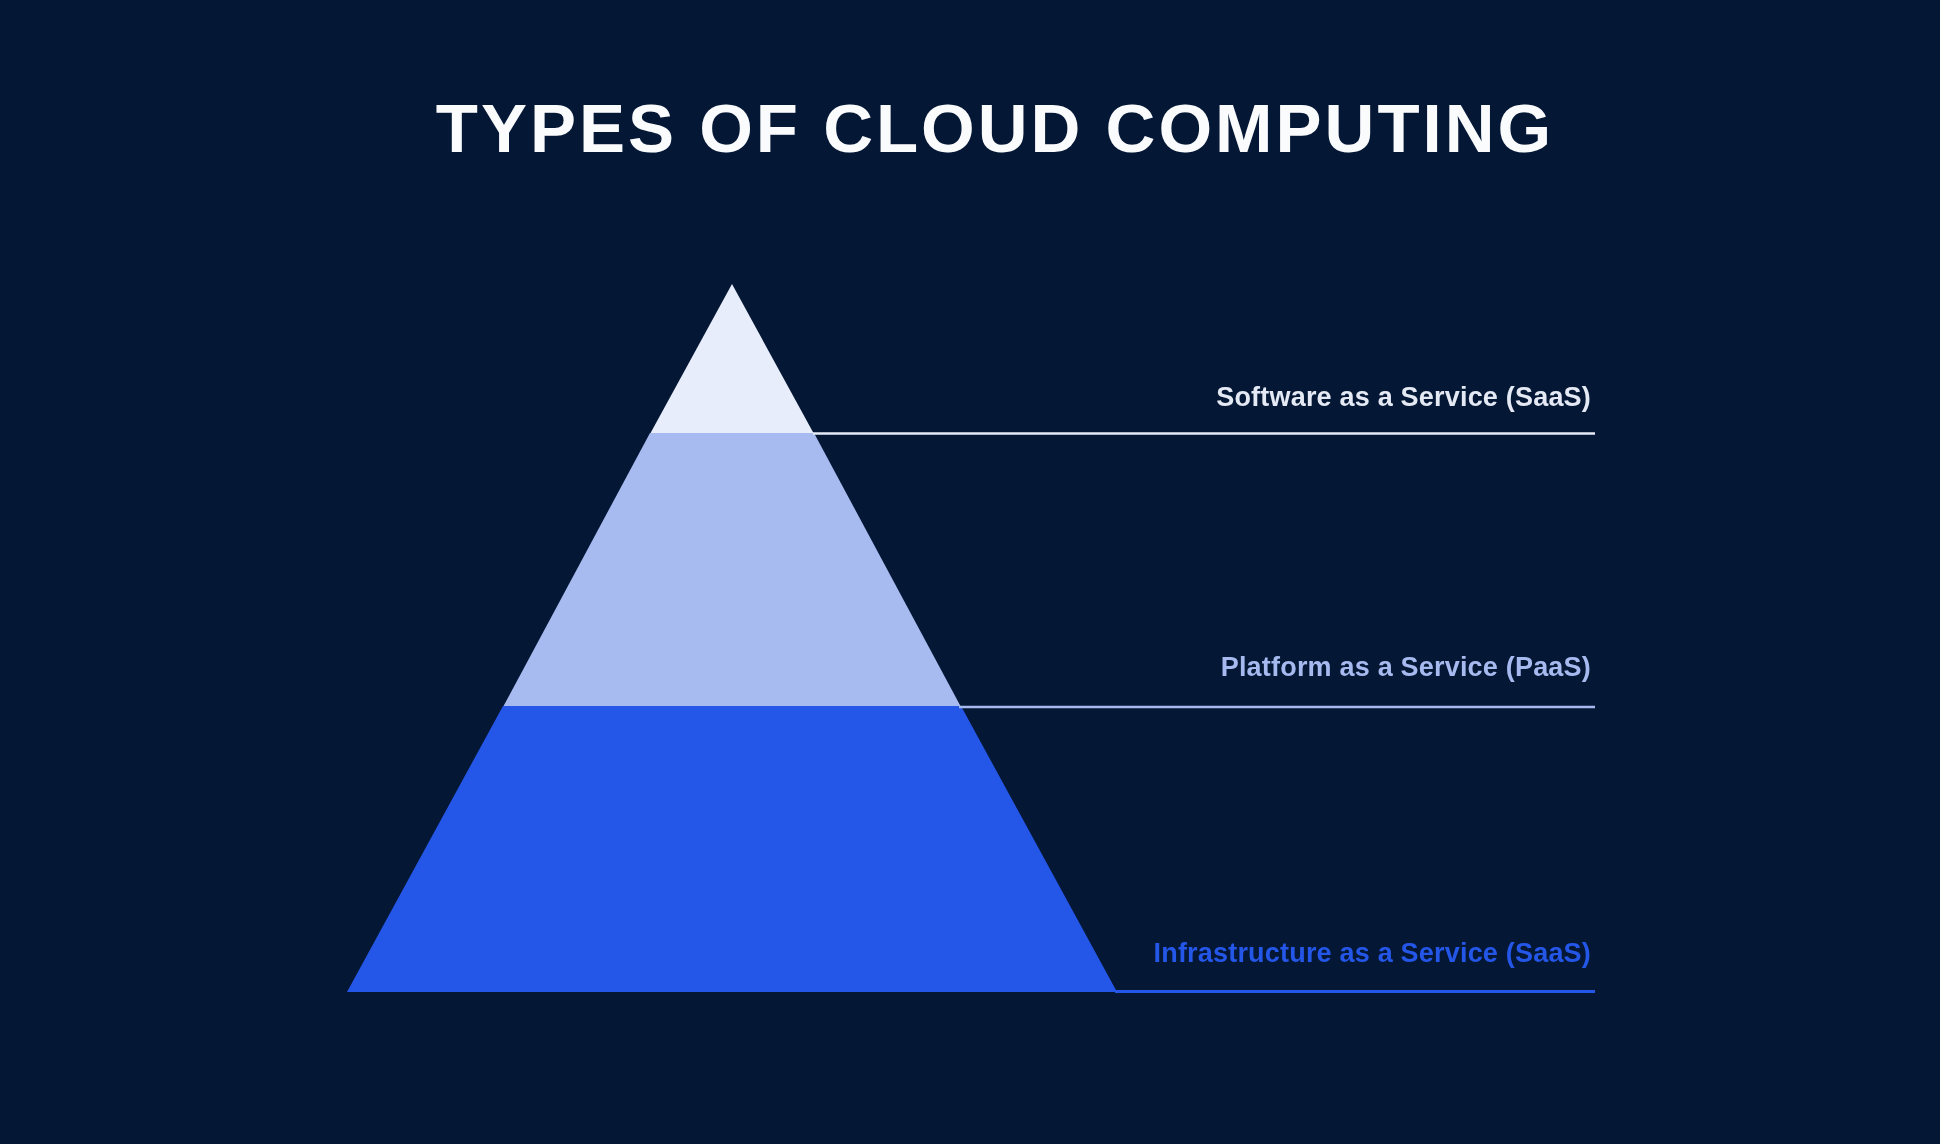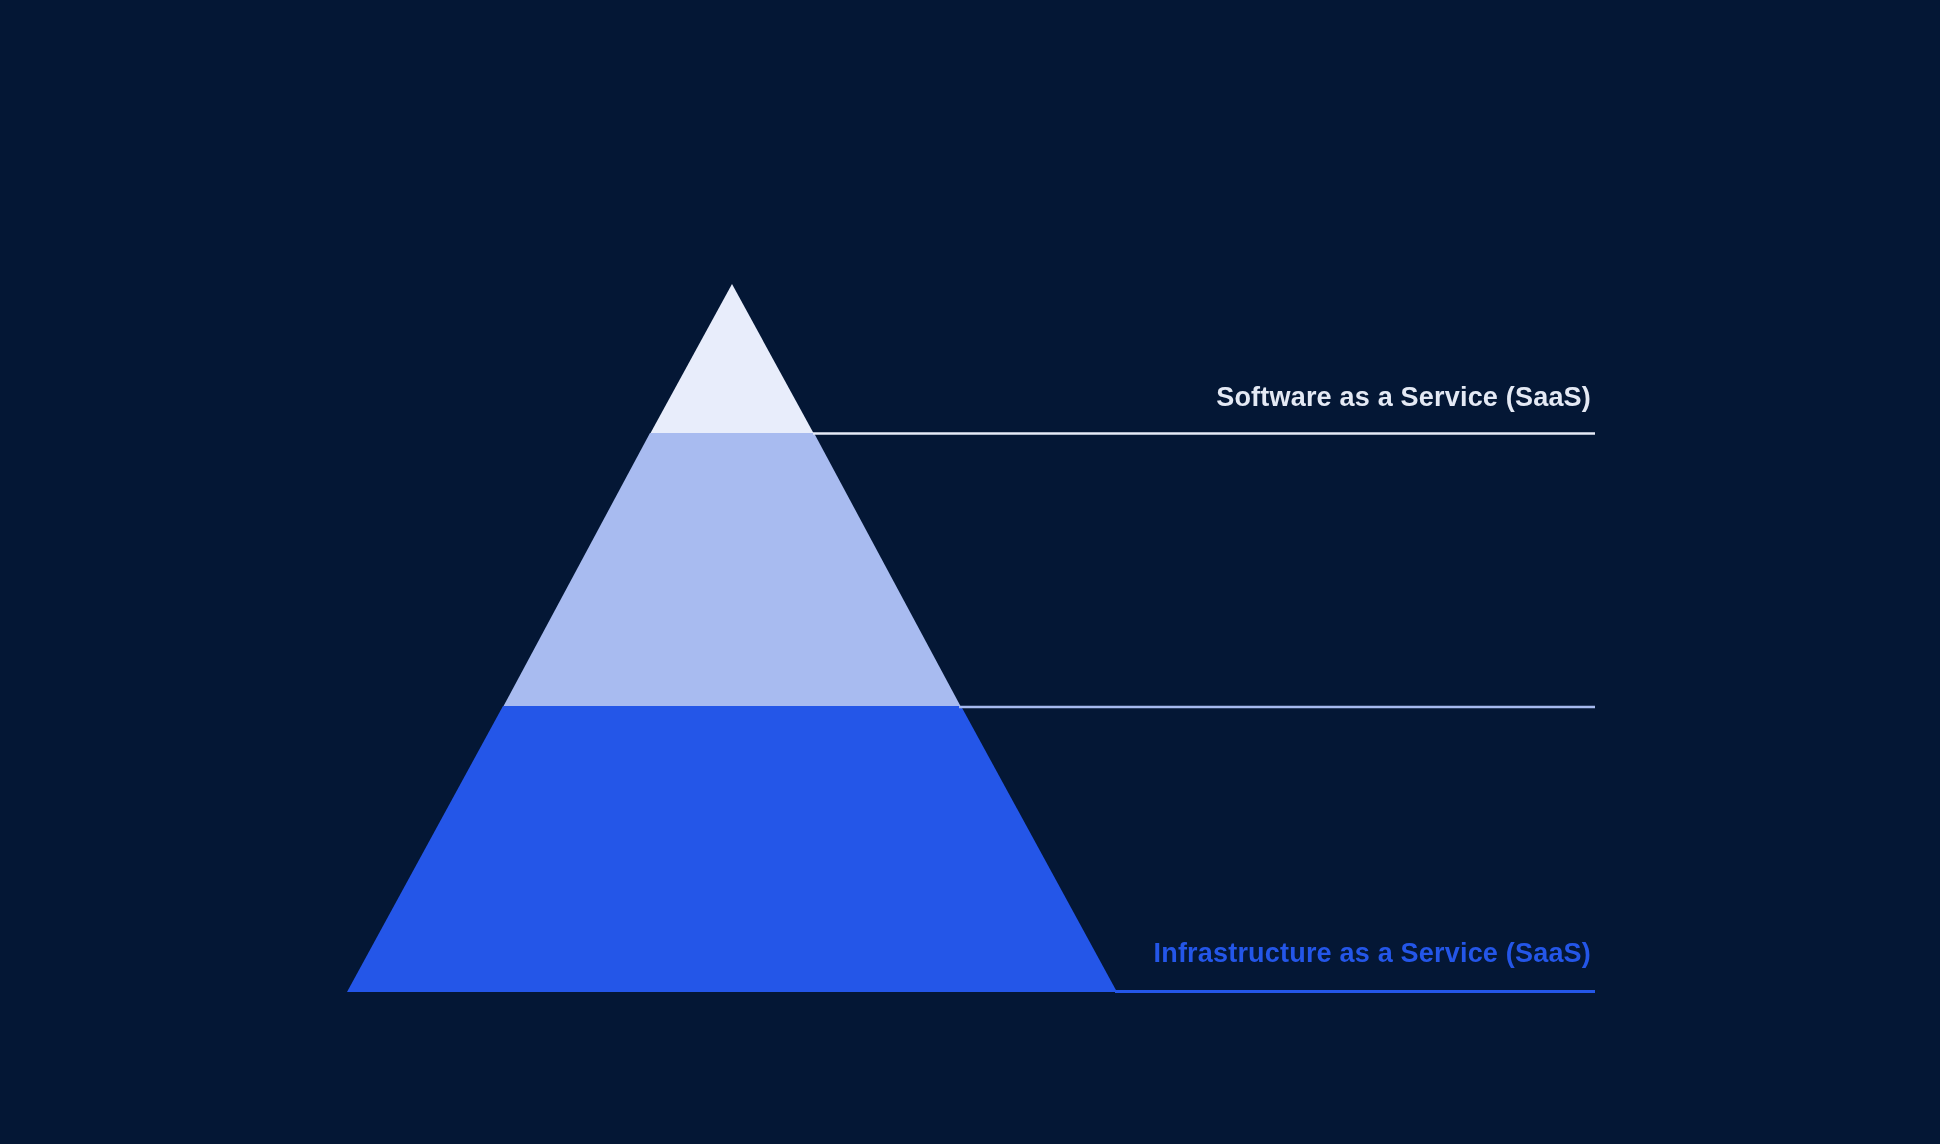--- a/index.html
+++ b/index.html
@@ -49,34 +49,36 @@
   }
   .label-saas { top: 384px; text-align: right; }
   .label-paas { top: 654px; }
   .label-iaas { top: 940px; }
 </style>
 </head>
 <body style="background: rgb(4, 23, 53);">
 
 <div class="canvas">
 
+  <h1 class="title" style="color: rgb(250, 251, 253);">TYPES OF CLOUD COMPUTING</h1>
 
   <svg class="pyramid-svg" viewBox="0 0 1940 1144" xmlns="http://www.w3.org/2000/svg">
 
     <polygon points="732,284 814,434 650,434" fill="#E8EDFB"></polygon>
 
     <polygon points="650,433 814,433 961,707 503,707" fill="#A8BBF0"></polygon>
 
     <polygon points="503,706 961,706 1117,992 347,992" fill="#2456E8"></polygon>
 
     <line x1="813" y1="433.5" x2="1595" y2="433.5" stroke-width="2.5" stroke="#E6EBF7"></line>
 
     <line x1="959" y1="707" x2="1595" y2="707" stroke-width="2.5" stroke="#A6BAEF"></line>
 
     <line x1="1115" y1="991.5" x2="1595" y2="991.5" stroke-width="3" stroke="#2456E8"></line>
   </svg>
 
   <div class="level-label label-saas" style="color: rgb(228, 233, 244);">Software as a Service (SaaS)</div>
 
+  <div class="level-label label-paas" style="color: rgb(166, 186, 239);">Platform as a Service (PaaS)</div>
 
   <div class="level-label label-iaas" style="color: rgb(36, 86, 232);">Infrastructure as a Service (SaaS)</div>
 
 </div>
 
 </body></html>

